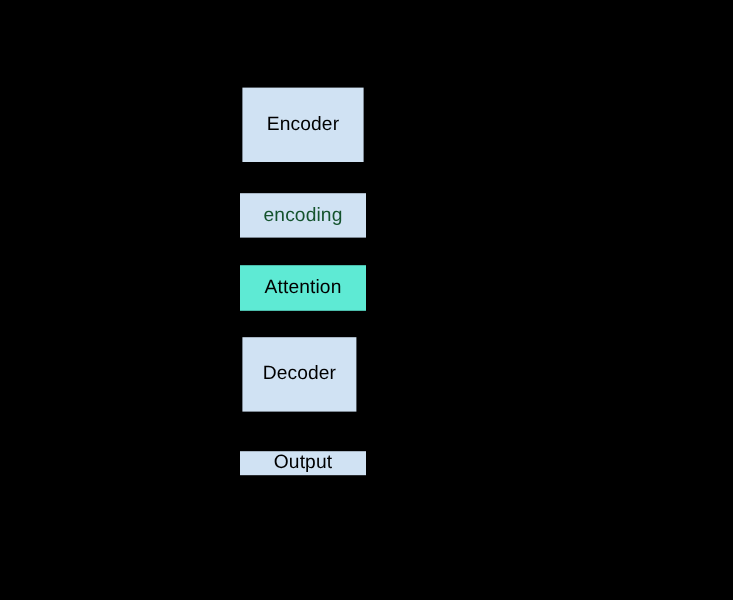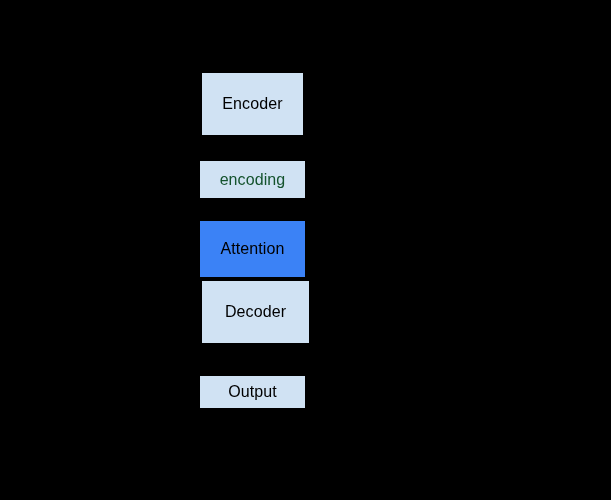--- a/index.html
+++ b/index.html
@@ -45,25 +45,25 @@
 <div id="canvas" style="width: 611px; height: 500px; background: rgb(0, 0, 0); border-radius: 20px;">
 
   <div class="node" style="left: 202px; top: 73px; width: 101px; height: 62px; background: rgb(208, 226, 243); color: rgb(0, 0, 0);">
     <span class="node-label">Encoder</span>
   </div>
 
   <div class="node" style="left: 200px; top: 161px; width: 105px; height: 37px; background: rgb(208, 226, 243); color: #14532d;">
     <span class="node-label">encoding</span>
   </div>
 
-  <div class="node" style="left: 200px; top: 221px; width: 105px; height: 56px; background: #3b82f6; color: rgb(0, 0, 0);">
+  <div class="node" style="left: 200px; top: 221px; width: 105px; height: 38px; background: #5eead4; color: rgb(0, 0, 0);">
     <span class="node-label">Attention</span>
   </div>
 
-  <div class="node" style="left: 202px; top: 281px; width: 107px; height: 62px; background: rgb(208, 226, 243); color: rgb(0, 0, 0);">
+  <div class="node" style="left: 202px; top: 281px; width: 95px; height: 62px; background: rgb(208, 226, 243); color: rgb(0, 0, 0);">
     <span class="node-label">Decoder</span>
   </div>
 
-  <div class="node" style="left: 200px; top: 376px; width: 105px; height: 32px; background: rgb(208, 226, 243); color: rgb(0, 0, 0);">
+  <div class="node" style="left: 200px; top: 376px; width: 105px; height: 20px; background: rgb(208, 226, 243); color: rgb(0, 0, 0);">
     <span class="node-label">Output</span>
   </div>
 
 </div>
 
 </body></html>

